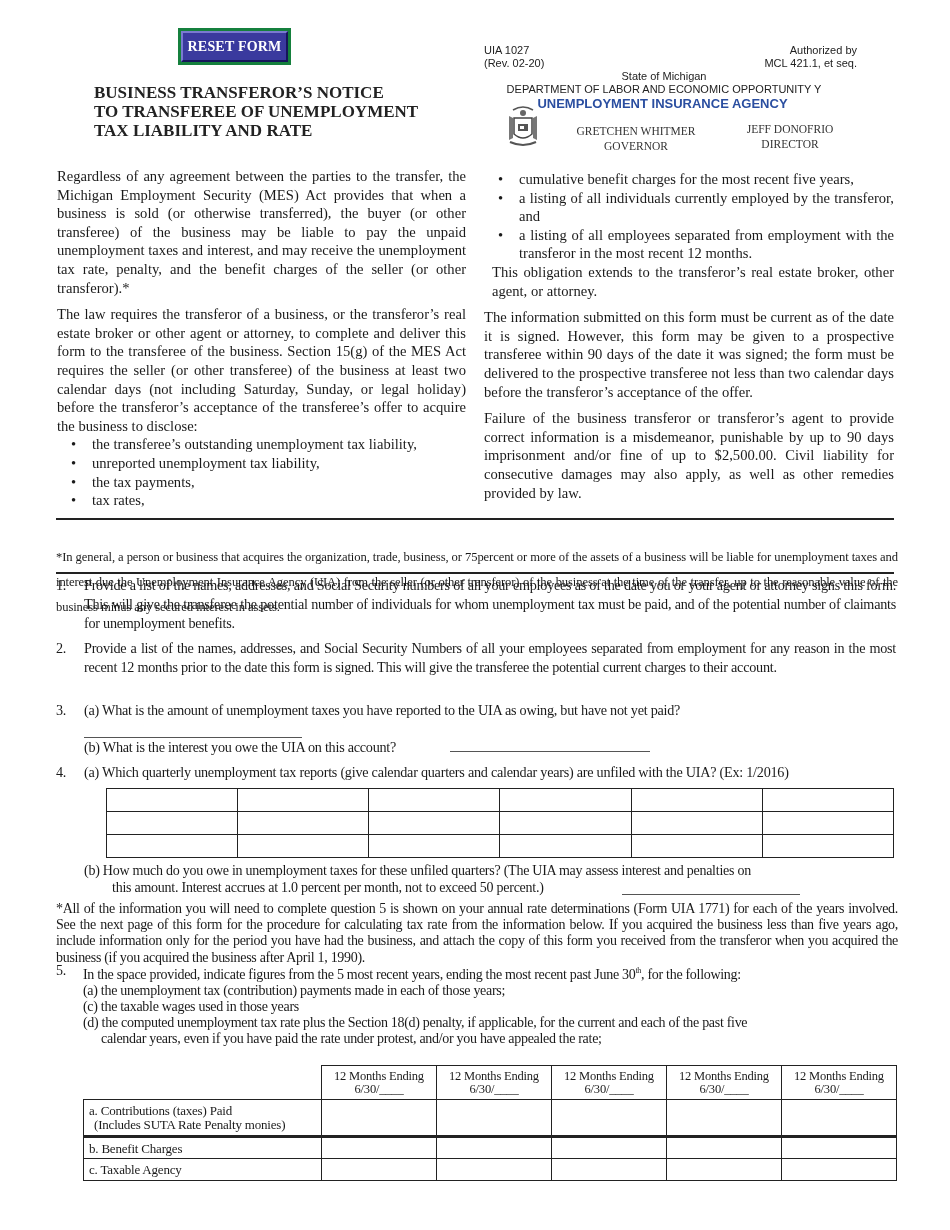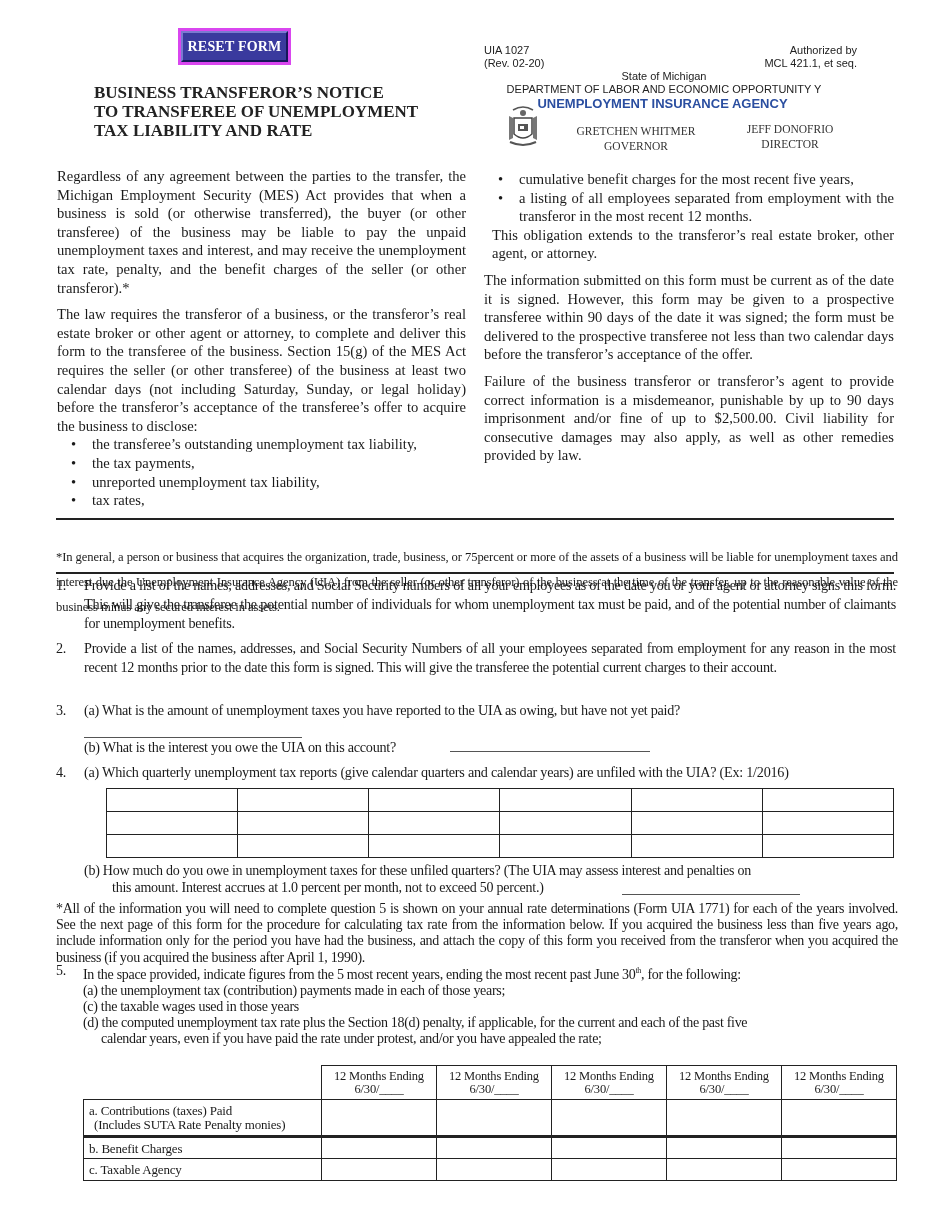--- a/index.html
+++ b/index.html
@@ -3,21 +3,21 @@
 <meta charset="utf-8">
 <style>
   * { box-sizing: border-box; margin: 0; padding: 0; }
   html, body { width: 950px; height: 1230px; background: #ffffff; overflow: hidden; }
   body { position: relative; font-family: "Liberation Serif", serif; color: #1a1a1a; }
   .abs { position: absolute; }
 
   
   .reset-btn {
     position: absolute; left: 178px; top: 28px; width: 113px; height: 37px;
-    background: #d946ef; padding: 3px;
+    background: #15803d; padding: 3px;
   }
   .reset-btn .inner {
     width: 100%; height: 100%;
     background: #3a3a9e;
     border-top: 2px solid #7a7ad0; border-left: 2px solid #7a7ad0;
     border-bottom: 2px solid #16165a; border-right: 2px solid #16165a;
     color: #fff; font-weight: bold; font-size: 14px;
     display: flex; align-items: center; justify-content: center;
     font-family: "Liberation Serif", serif; letter-spacing: 0.2px;
     cursor: pointer;
@@ -112,29 +112,30 @@
 <div class="abs official dir">
   <div>JEFF DONOFRIO</div>
   <div>DIRECTOR</div>
 </div>
 
 <div class="abs body-text col-left">
   <p>Regardless of any agreement between the parties to the transfer, the Michigan Employment Security (MES) Act provides that when a business is sold (or otherwise transferred), the buyer (or other transferee) of the business may be liable to pay the unpaid unemployment taxes and interest, and may receive the unemployment tax rate, penalty, and the benefit charges of the seller (or other transferor).*</p>
   <p style="margin-bottom:0">The law requires the transferor of a business, or the transferor’s real estate broker or other agent or attorney, to complete and deliver this form to the transferee of the business. Section 15(g) of the MES Act requires the seller (or other transferee) of the business at least two calendar days (not including Saturday, Sunday, or legal holiday) before the transferor’s acceptance of the transferee’s offer to acquire the business to disclose:</p>
   <ul class="bul">
     <li>the transferee’s outstanding unemployment tax liability,</li>
+    <li>unreported unemployment tax liability,</li>
     <li>the tax payments,</li>
-    <li>unreported unemployment tax liability,</li>
     <li>tax rates,</li>
   </ul>
 </div>
 
 <div class="abs body-text col-right">
   <ul class="bul just" style="margin-left:14px;">
     <li>cumulative benefit charges for the most recent five years,</li>
+    <li>a listing of all individuals currently employed by the transferor, and</li>
     <li>a listing of all employees separated from employment with the transferor in the most recent 12 months.</li>
   </ul>
   <p style="margin-left:8px; margin-bottom:8px;">This obligation extends to the transferor’s real estate broker, other agent, or attorney.</p>
   <p>The information submitted on this form must be current as of the date it is signed.  However, this form may be given to a prospective transferee within 90 days of the date it was signed; the form must be delivered to the prospective transferee not less than two calendar days before the transferor’s acceptance of the offer.</p>
   <p>Failure of the business transferor or transferor’s agent to provide correct information is a misdemeanor, punishable by up to 90 days imprisonment and/or fine of up to $2,500.00.  Civil liability for consecutive damages may also apply, as well as other remedies provided by law.</p>
 </div>
 
 <div class="rule" style="top:518px;"></div>
 <div class="abs footnote">*In general, a person or business that acquires the organization, trade, business, or 75percent or more of the assets of a business will be liable for unemployment taxes and interest due the Unemployment Insurance Agency (UIA) from the seller (or other transferor) of the business at the time of the transfer, up to the reasonable value of the business minus any secured interest in assets.</div>
 <div class="rule" style="top:572px;"></div>

